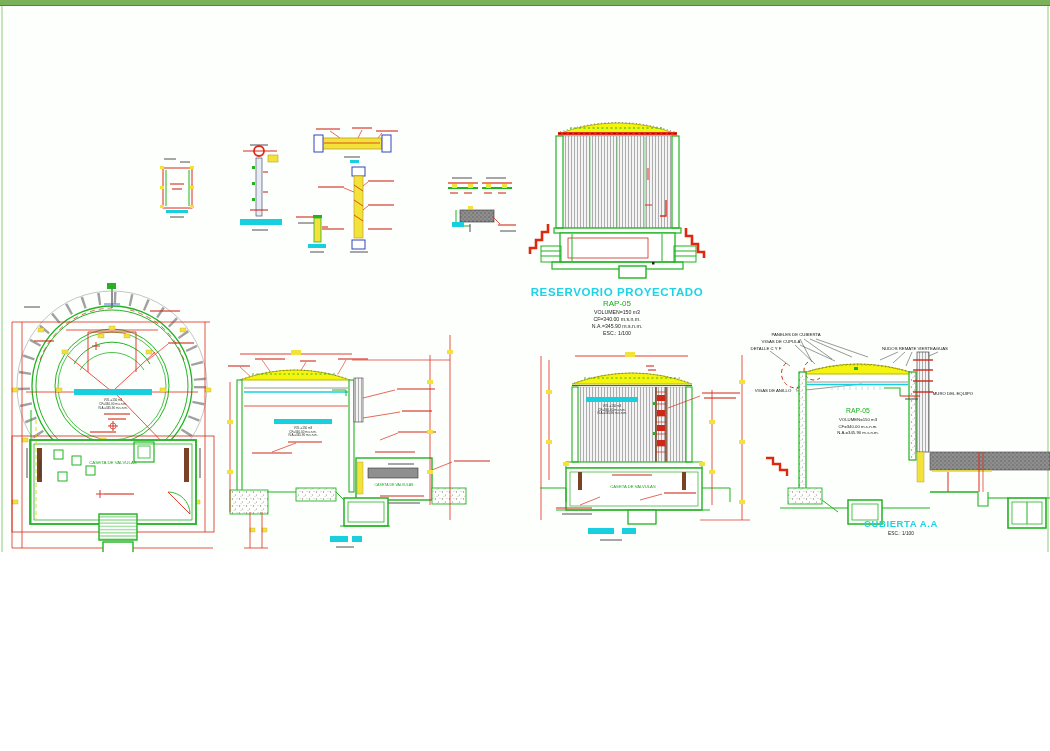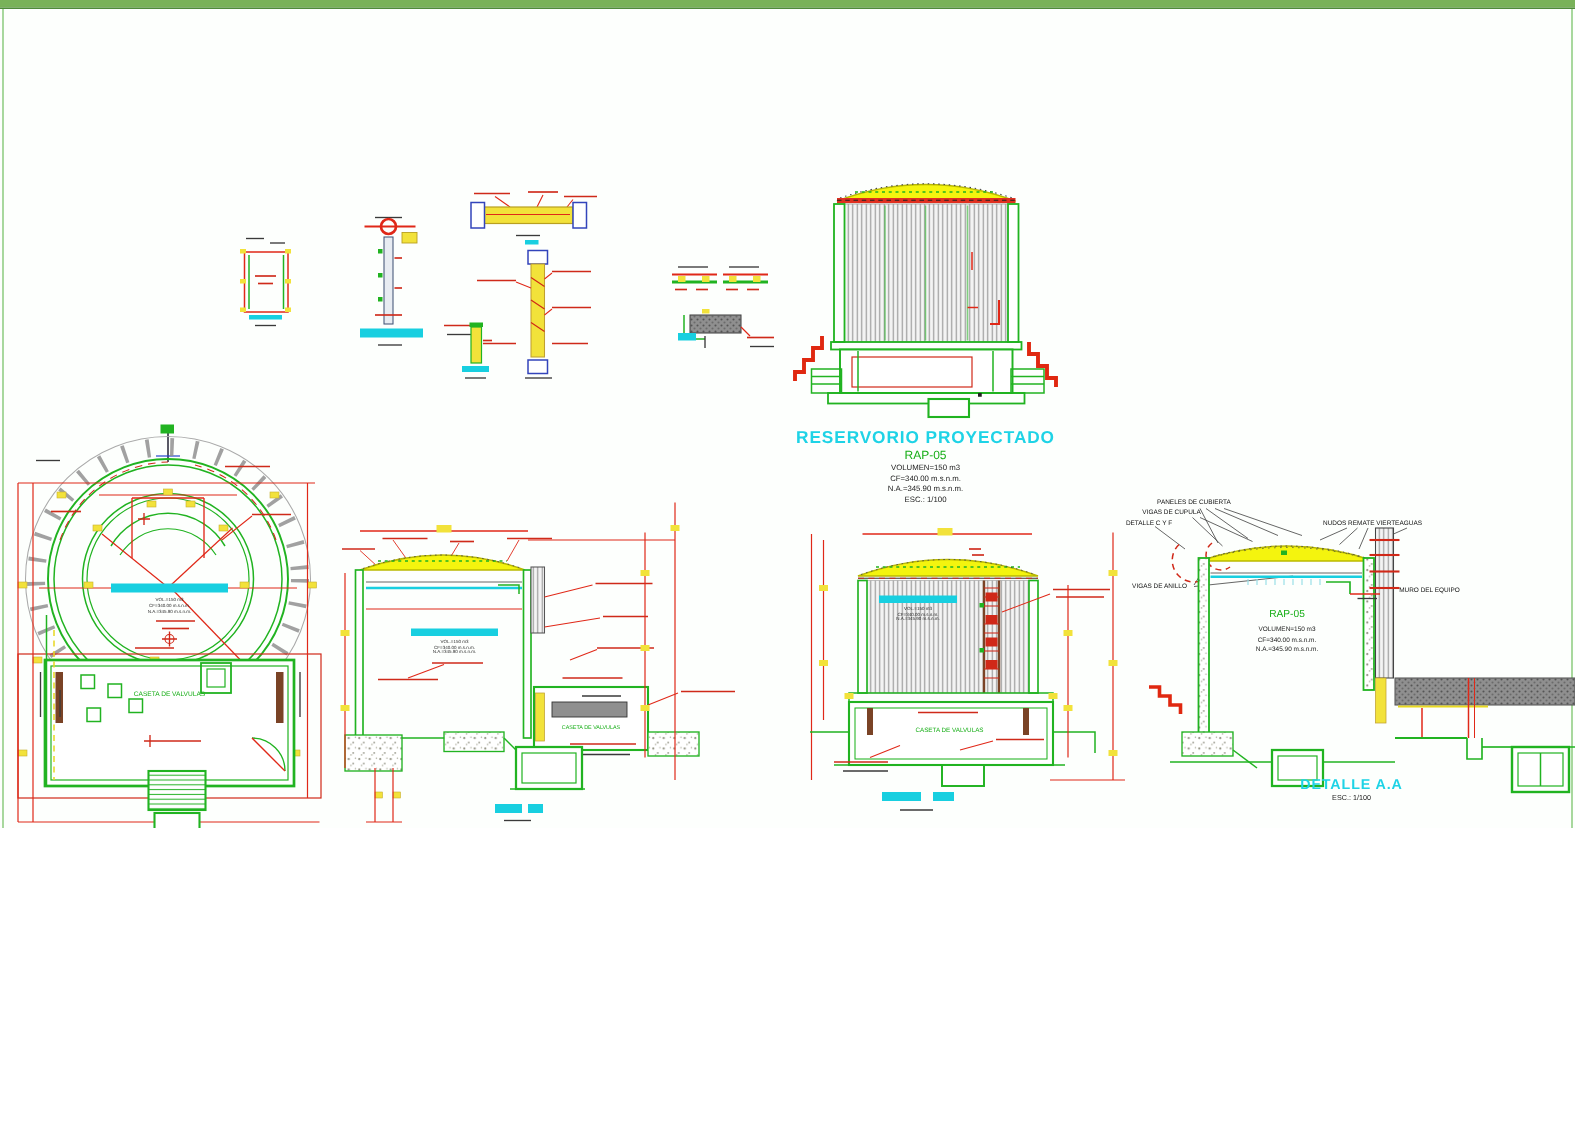--- a/index.html
+++ b/index.html
@@ -519,16 +519,16 @@
 <div class="lbl callout" style="left:781px;top:342px;">VIGAS DE CUPULA</div>
 <div class="lbl callout" style="left:766px;top:349px;">DETALLE C Y F</div>
 <div class="lbl callout" style="left:915px;top:349px;">NUDOS REMATE VIERTEAGUAS</div>
 <div class="lbl callout" style="left:773px;top:391px;">VIGAS DE ANILLO</div>
 <div class="lbl callout" style="left:953px;top:394px;">MURO DEL EQUIPO</div>
 
 <div class="lbl greenT" style="left:858px;top:411px;font-size:6.8px;">RAP-05</div>
 <div class="lbl" style="left:858px;top:420px;font-size:4.3px;color:#1c1c1c;">VOLUMEN=150 m3</div>
 <div class="lbl" style="left:858px;top:426.5px;font-size:4.3px;color:#1c1c1c;">CF=340.00 m.s.n.m.</div>
 <div class="lbl" style="left:858px;top:433px;font-size:4.3px;color:#1c1c1c;">N.A.=345.90 m.s.n.m.</div>
-<div class="lbl cyanT" style="left:901px;top:524px;font-size:9.5px;">DETALLE A.A</div>
+<div class="lbl cyanT" style="left:901px;top:524px;font-size:9.5px;">CUBIERTA A.A</div>
 <div class="lbl" style="left:901px;top:534px;font-size:4.8px;color:#1c1c1c;">ESC.: 1/100</div>
 
 </div>
 
 </body></html>

